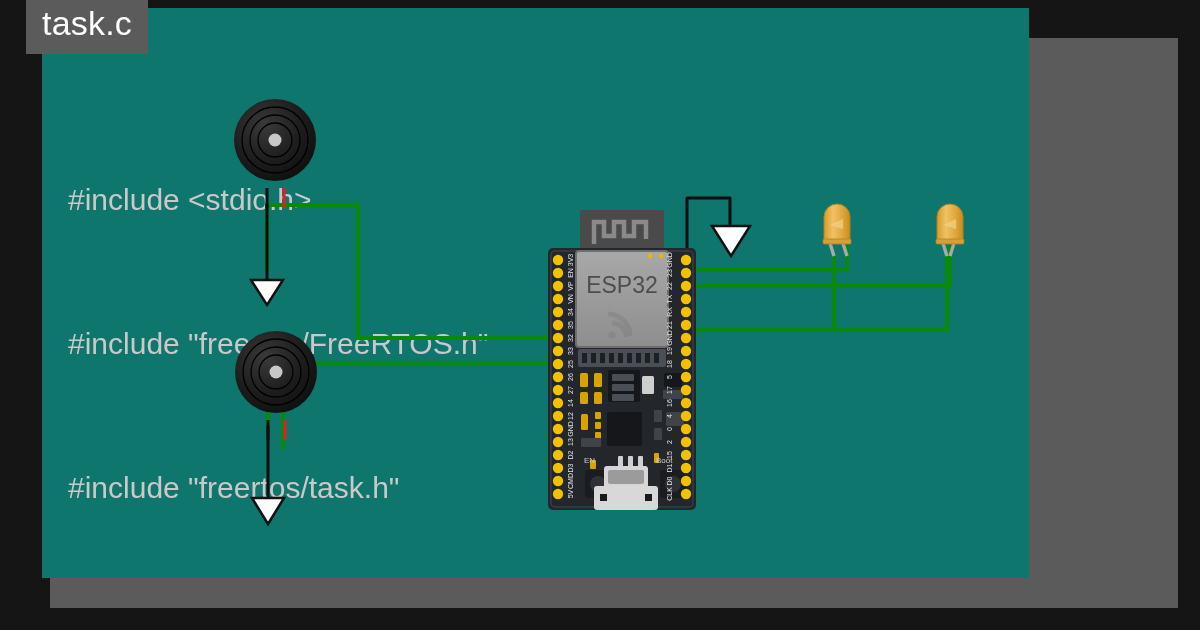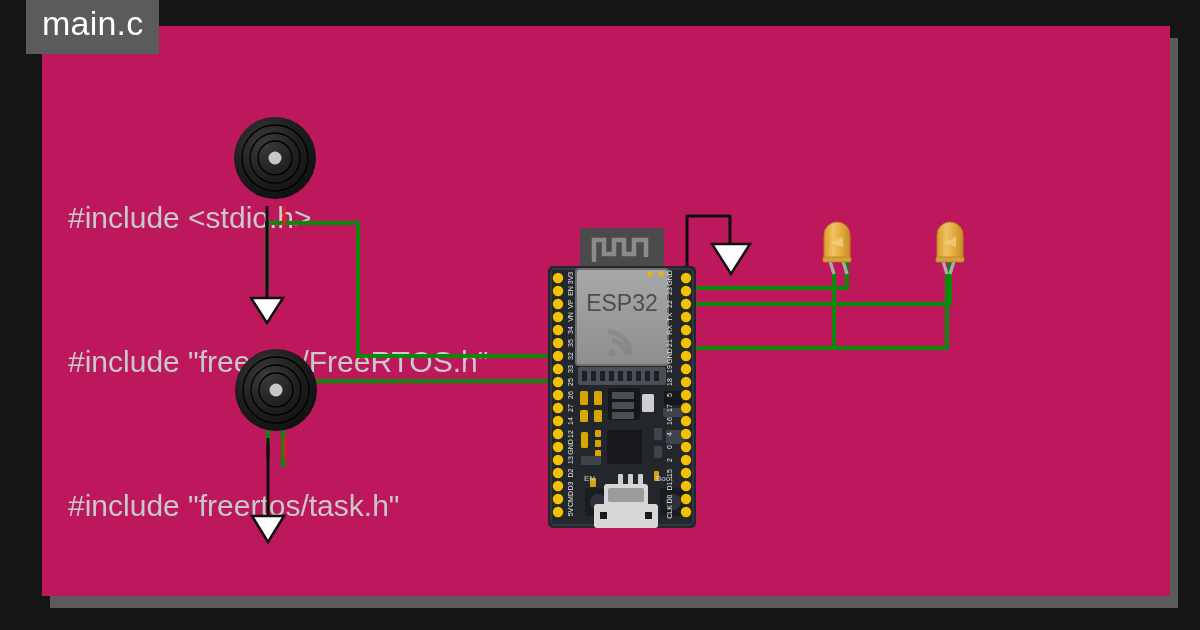--- a/index.html
+++ b/index.html
@@ -10,22 +10,22 @@
     position:relative;
   }
 
   
   #outer-bg{position:absolute;inset:0;background:#151515;}
   #shadow-layer{
     position:absolute;left:50px;top:38px;width:1128px;height:570px;
     background:#5b5b5b;
   }
   #canvas{
-    position:absolute;left:42px;top:26px;width:1128px;height:570px;
-    background:#be185d;overflow:hidden;
+    position:absolute;left:42px;top:8px;width:987px;height:570px;
+    background:#0f766e;overflow:hidden;
   }
 
   
   #code-backdrop{
     position:absolute;left:0;top:0;width:100%;height:100%;
     padding:72px 0 0 26px;
     box-sizing:border-box;
     color:#c9c9c9;
     font-size:30px;
     line-height:48px;
@@ -343,14 +343,14 @@
         <rect x="894" y="231" width="28" height="5" rx="1.5" fill="#d4a03a" stroke="#b5811d" stroke-width="0.8"></rect>
       </g>
 
     </svg>
   </div>
 
 
 </div>
 
 <div id="file-tab">
-  <span>main.c</span>
+  <span>task.c</span>
 </div>
 
 </body></html>

